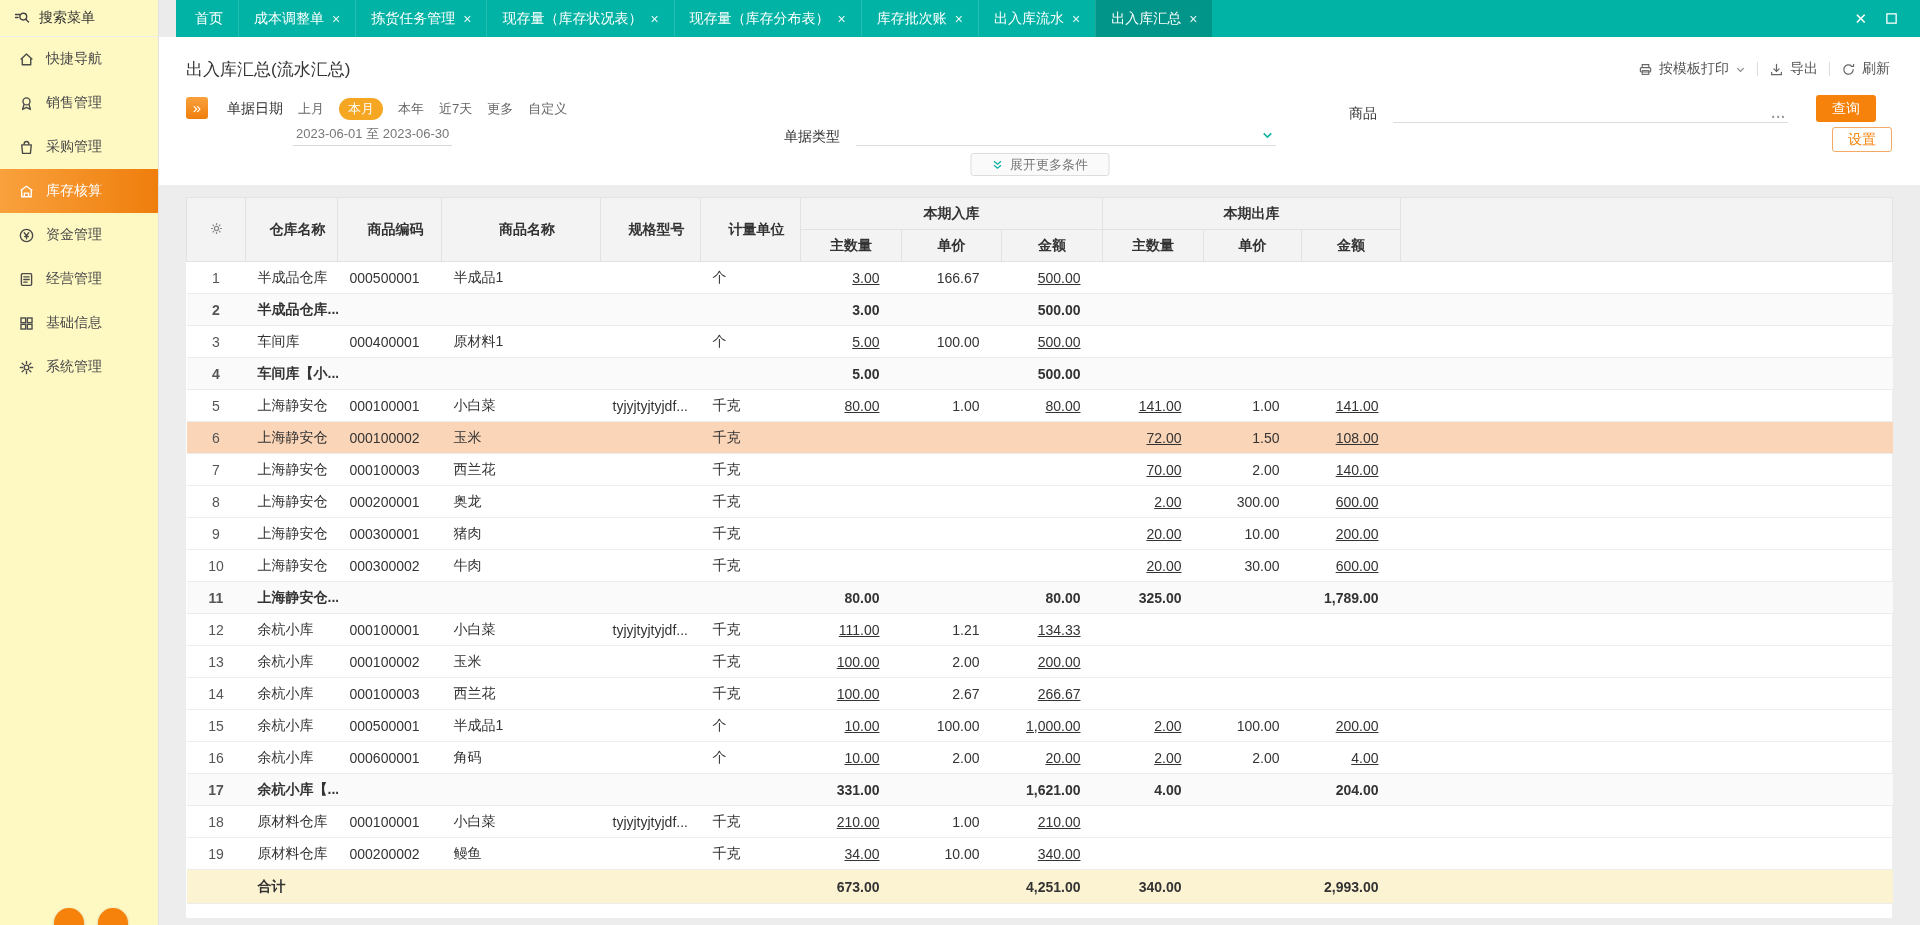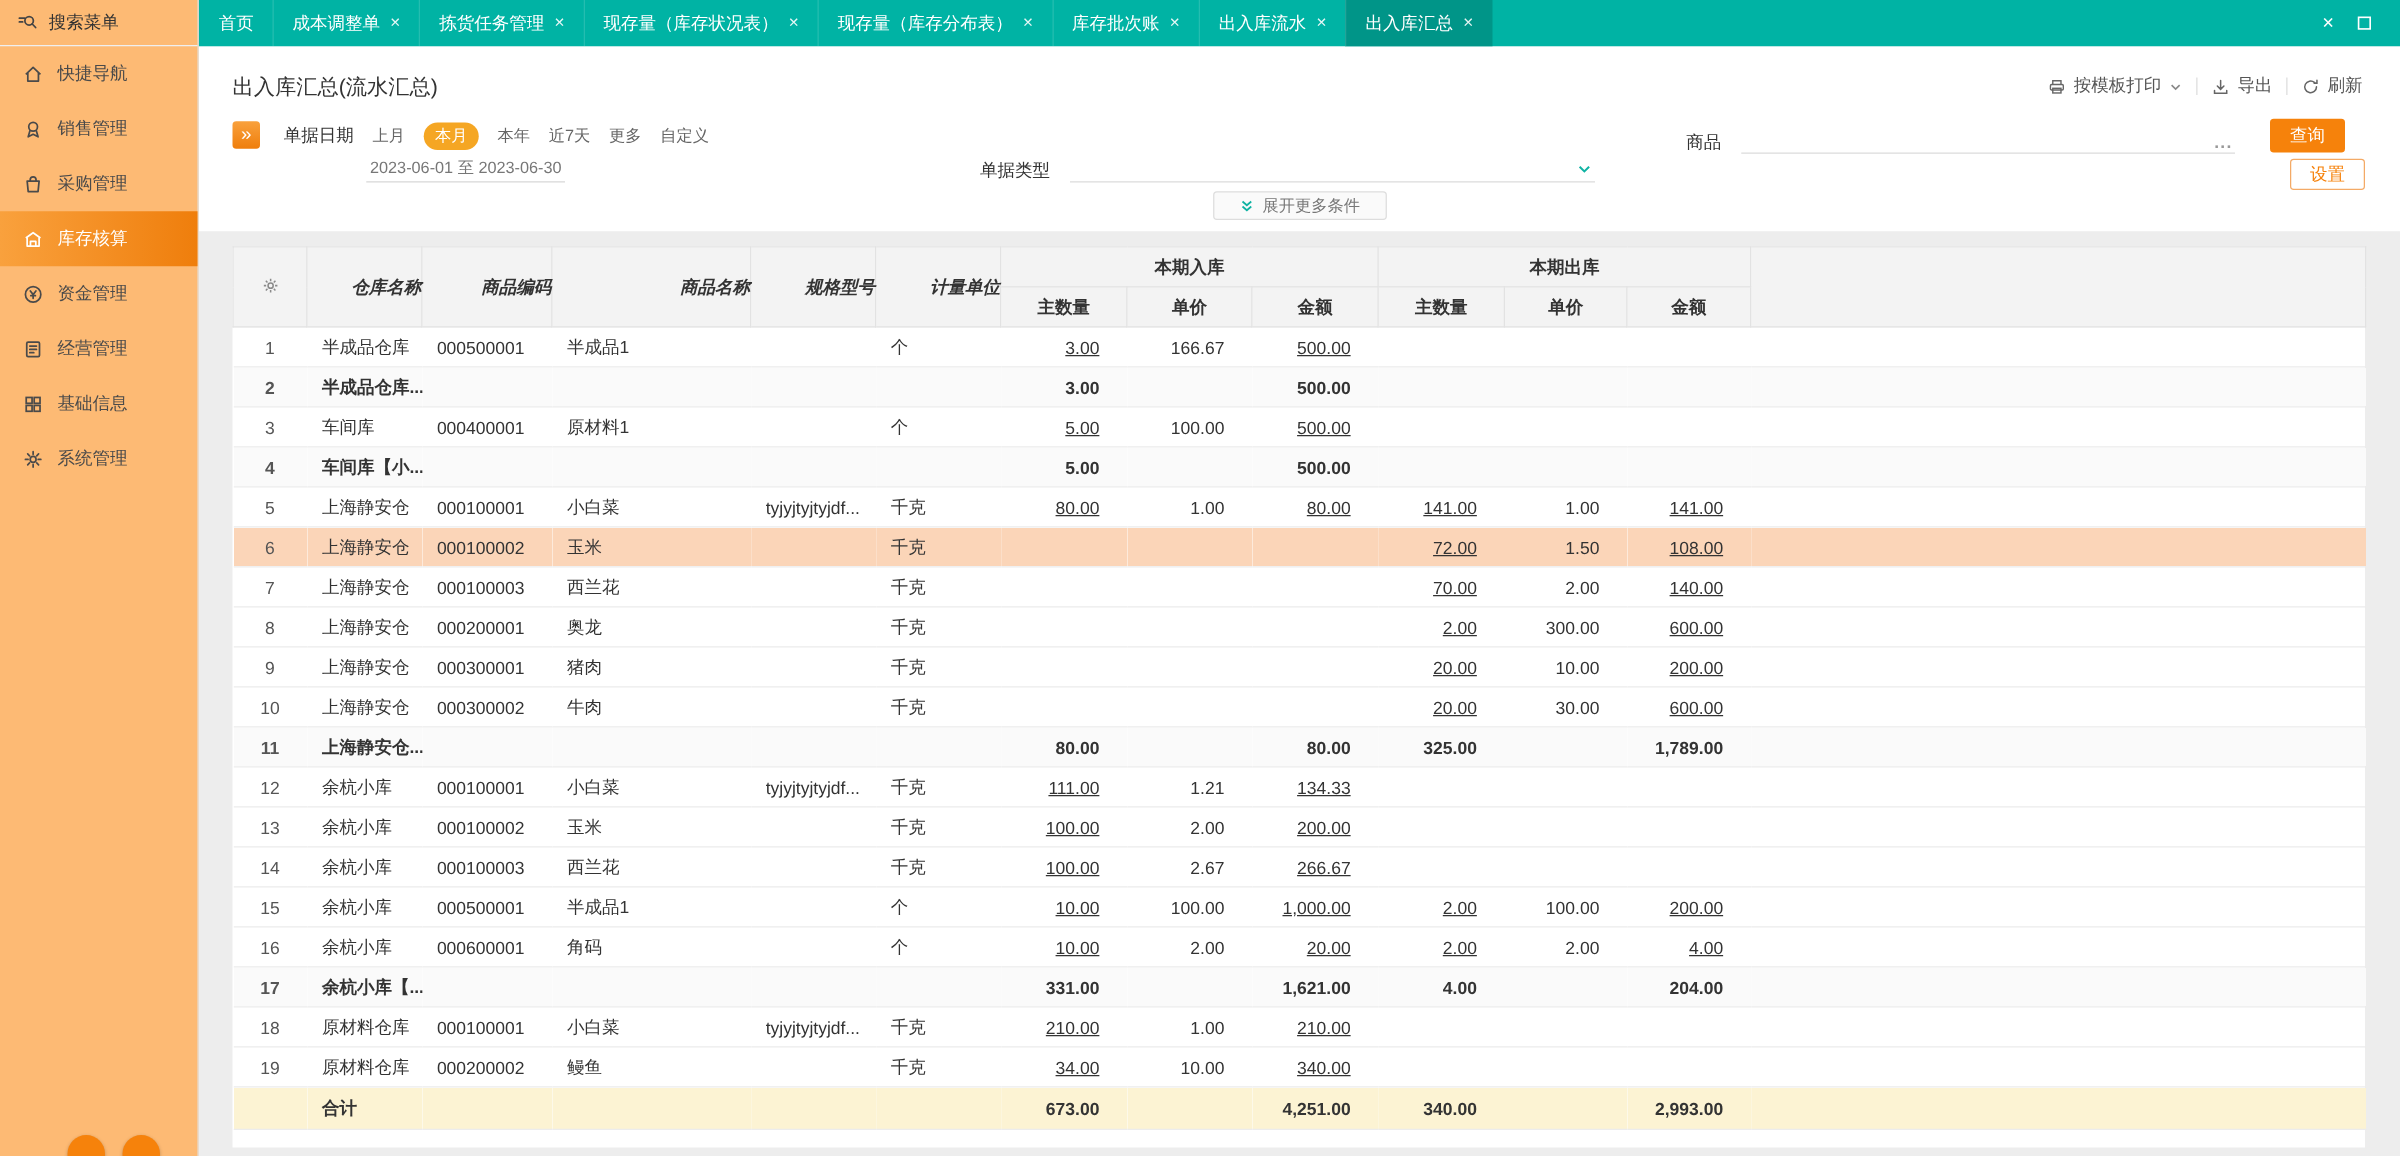--- a/index.html
+++ b/index.html
@@ -5,34 +5,34 @@
   * { margin:0; padding:0; box-sizing:border-box; }
   html,body { width:1920px; height:925px; overflow:hidden; }
   body {
     font-family:"Liberation Sans","DejaVu Sans",sans-serif;
     background:#ebebeb; position:relative; color:#333;
   }
   svg { display:block; }
 
   
   .sidebar { position:absolute; left:0; top:0; width:159px; height:925px;
-    background:#fdba74; border-right:1px solid #e2e2e2; z-index:6; }
+    background:#fef9c3; border-right:1px solid #e2e2e2; z-index:6; }
   .sidebar-search { height:37px; display:flex; align-items:center; gap:8px;
     padding-left:14px; font-size:14px; color:#333; border-bottom:1px solid #efefef; cursor:pointer; }
   .side-item { height:44px; display:flex; align-items:center; gap:11px;
     padding-left:18px; font-size:14px; color:#4a4a4a; cursor:pointer; }
   .side-item.active { background:linear-gradient(90deg, var(--sidebar-active-from,#f9a13d), var(--sidebar-active-to,#ef7e0c)); color:#fff; }
   .si-icon { width:17px; height:17px; flex:0 0 17px; }
   .fab { position:absolute; width:30px; height:30px; border-radius:50%;
     background:var(--accent-orange,#f6820b); top:908px; box-shadow:0 1px 3px rgba(0,0,0,.25); cursor:pointer; }
   .fab1 { left:54px; } .fab2 { left:98px; }
 
   
-  .topbar { position:absolute; left:156px; top:0; right:0; height:37px;
-    background:var(--topbar-teal,#00b3a4); display:flex; align-items:stretch; color:#fff; z-index:5;font-family:Liberation Mono, monospace; }
+  .topbar { position:absolute; left:176px; top:0; right:0; height:37px;
+    background:var(--topbar-teal,#00b3a4); display:flex; align-items:stretch; color:#fff; z-index:5; }
   .tabs { display:flex; align-items:stretch; padding-left:4px; }
   .tab { display:flex; align-items:center; padding:0 15px; font-size:14px;
     cursor:pointer; white-space:nowrap; border-left:1px solid rgba(255,255,255,.14); }
   .tab:first-child { border-left:none; }
   .tab.active { background:var(--active-tab-teal,#009588); }
   .tab-x { margin-left:8px; font-size:14px; opacity:.9; line-height:1; }
   .win { display:flex; align-items:center; gap:18px; margin-left:auto; padding:0 22px; }
   .win .x { font-size:15px; cursor:pointer; line-height:1; }
 
   
@@ -73,21 +73,21 @@
   .expand-btn { position:absolute; left:50%; transform:translateX(-50%); top:116px;
     display:inline-flex; align-items:center; gap:7px; height:23px; padding:0 20px;
     background:#fafafa; border:1px solid #ddd; border-radius:3px; color:#777;
     font-size:13px; cursor:pointer; white-space:nowrap; }
 
   
   .table-card { margin:12px 28px 0 27px; background:#fff; padding-bottom:14px; }
   table { border-collapse:collapse; table-layout:fixed; width:1706px; font-size:14px; }
   thead th { background:#f3f3f3; border:1px solid #e2e2e2; height:32px;
     font-weight:600; color:#333; text-align:center; }
-  thead th.th-l { text-align:right; padding-left:12px;font-style:italic; }
+  thead th.th-l { text-align:center; padding-left:12px; }
   tbody td { height:32px; border-bottom:1px solid #ececec; color:#333; white-space:nowrap; overflow:hidden; }
   tbody tr { cursor:pointer; }
   .c-num { text-align:center; color:#555; }
   .c-text { text-align:left; padding-left:12px; }
   .c-val { text-align:right; padding-right:22px; }
   tr.subtotal td { font-weight:bold; background:#fafafa; }
   tr.selected td { background:var(--selected-row,#fbd5b8); }
   tr.total td { background:var(--total-row-bg,#fcf3d3); font-weight:bold; height:34px; }
   .linkval { text-decoration:underline; cursor:pointer; }
 </style>

